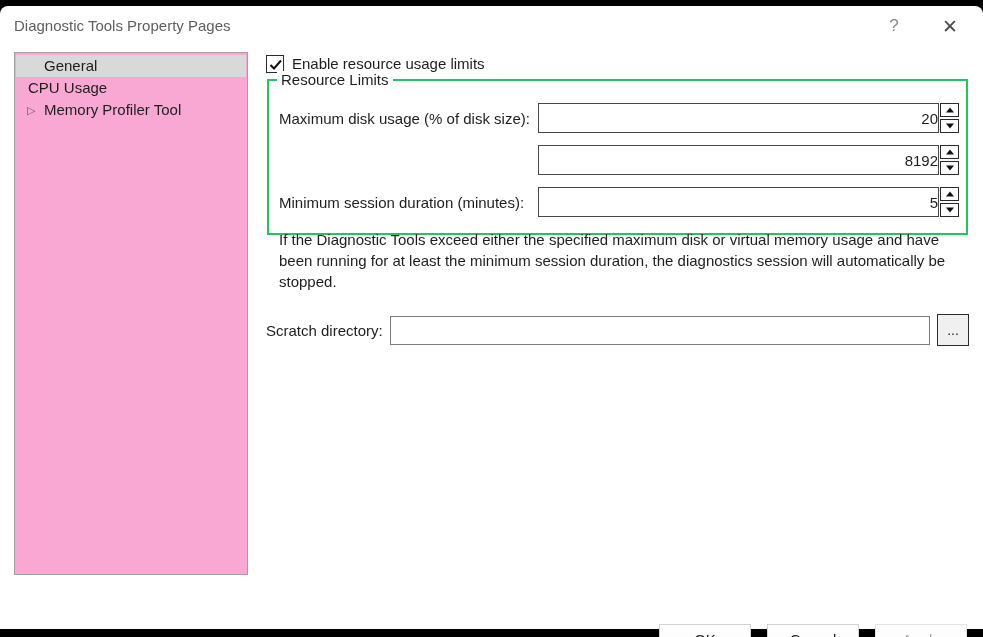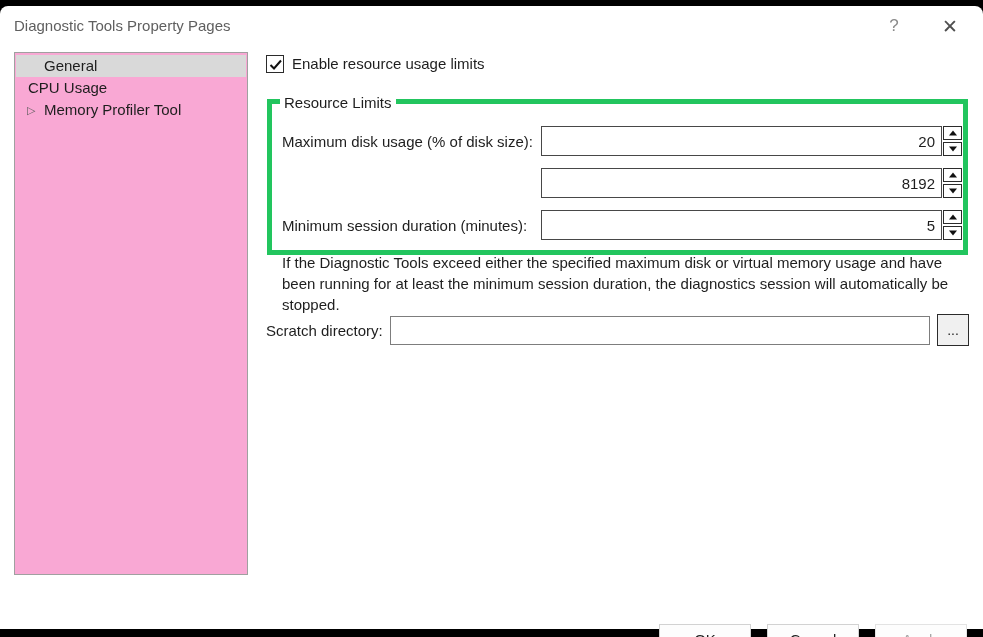--- a/index.html
+++ b/index.html
@@ -81,23 +81,23 @@
   .checkbox-label {
     position: absolute;
     left: 26px; top: 1px;
     font-size: 15px;
     white-space: nowrap;
   }
 
   
   .groupbox {
     position: absolute;
-    left: 267px; top: 93px;
+    left: 267px; top: 73px;
     width: 701px; height: 156px;
-    border: 5px solid #22c55e;
+    border: 2px solid #22c55e;
   }
   .group-title {
     position: absolute;
     left: 8px; top: -10px;
     background: #ffffff;
     padding: 0 4px;
     font-size: 15px;
     white-space: nowrap;
   }
   .field-label {
@@ -121,21 +121,20 @@
   .spin-input.r3 { top: 106px; }
   .spin-input input {
     flex: 1;
     height: 30px;
     border: 1px solid #474747;
     background: #ffffff;
     font-family: "Liberation Sans", sans-serif;
     font-size: 15px;
     color: #1e1e1e;
     text-align: right;
-    padding-right: 6px;
     outline: none;
   }
   .spin-col {
     width: 19px;
     margin-left: 1px;
     display: flex;
     flex-direction: column;
     justify-content: space-between;
   }
   .spin-btn {

